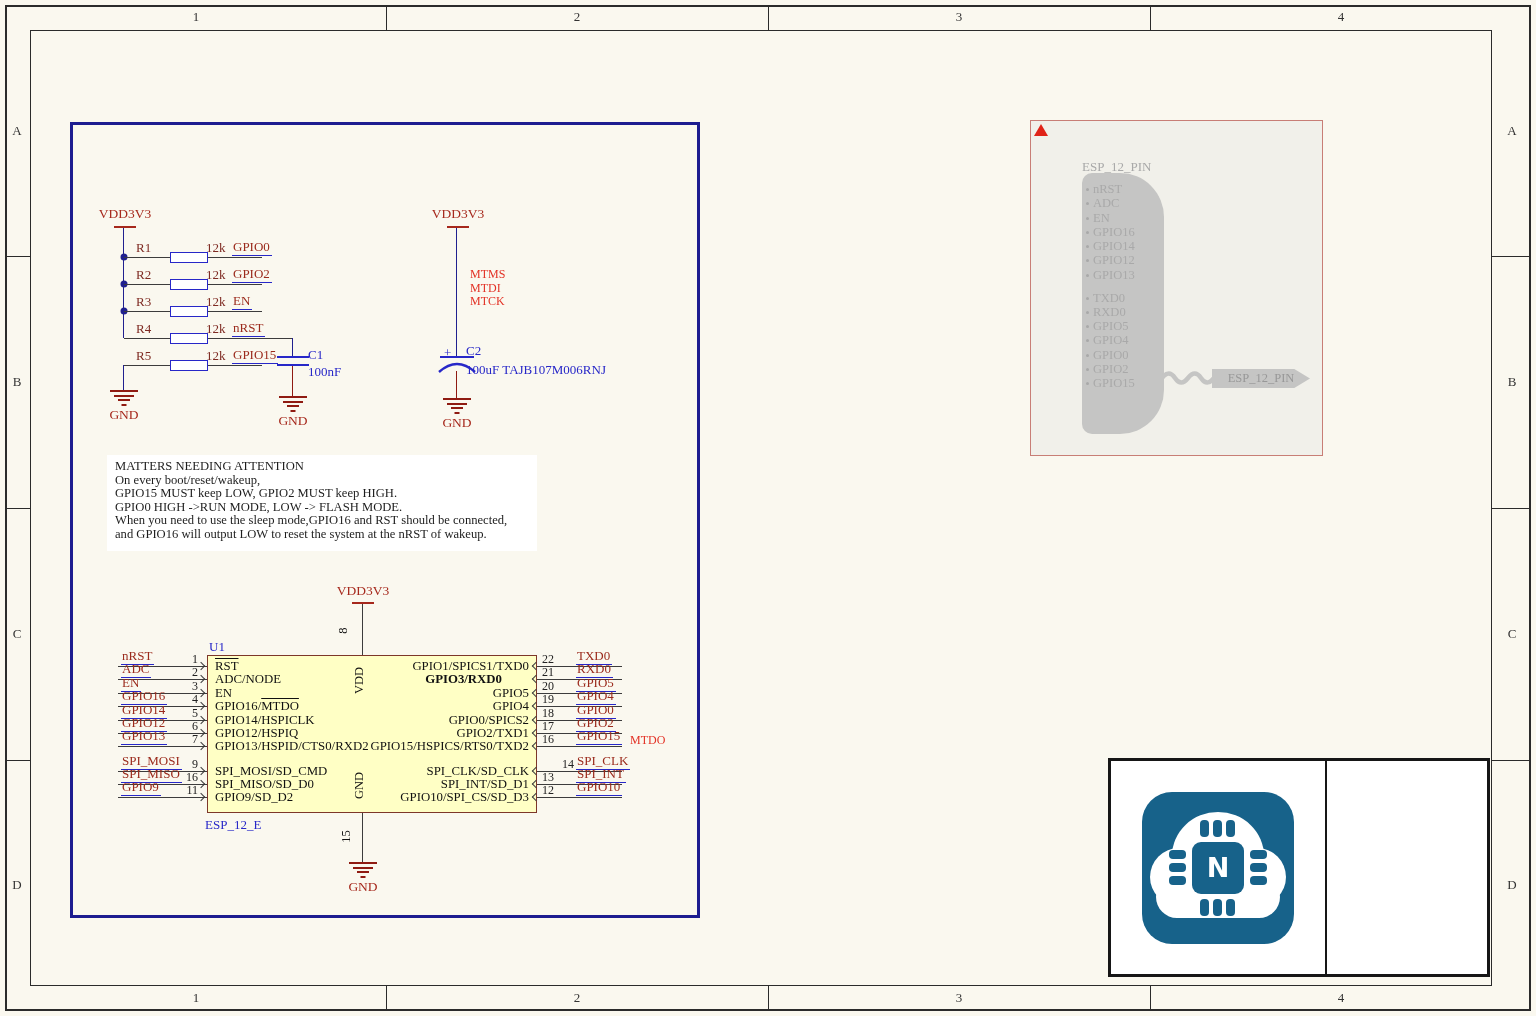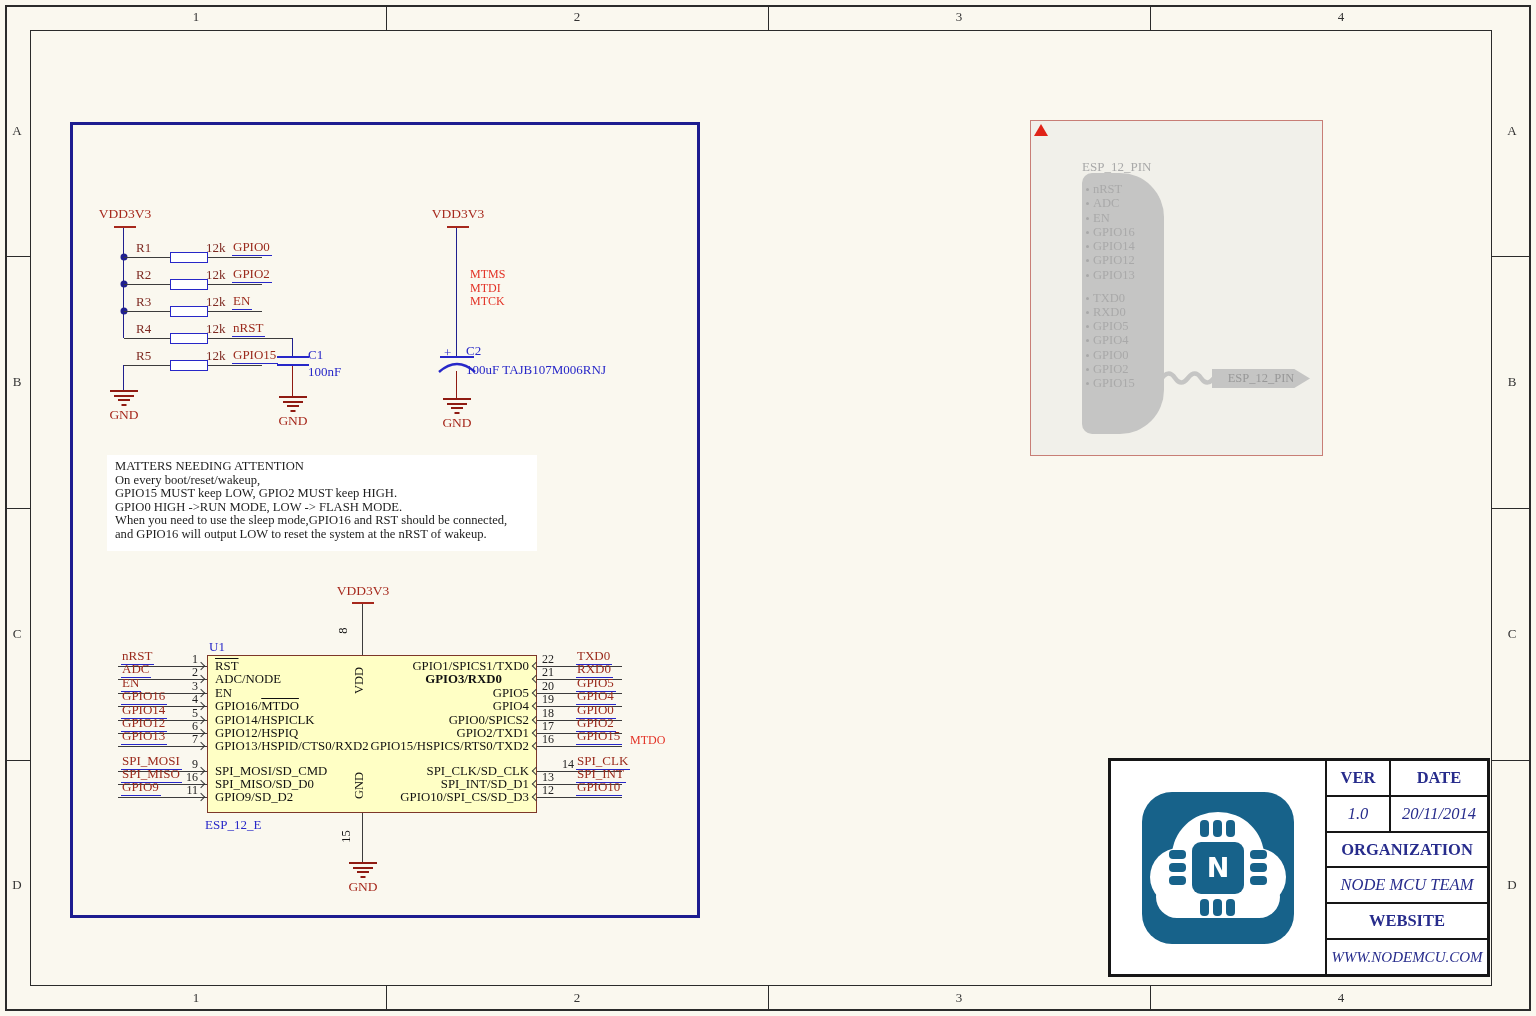--- a/index.html
+++ b/index.html
@@ -377,29 +377,15 @@
         <div class="pad" style="left:27px;top:71px;width:17px;height:9px;"></div>
         <div class="pad" style="left:27px;top:84px;width:17px;height:9px;"></div>
         <div class="pad" style="left:108px;top:58px;width:17px;height:9px;"></div>
         <div class="pad" style="left:108px;top:71px;width:17px;height:9px;"></div>
         <div class="pad" style="left:108px;top:84px;width:17px;height:9px;"></div>
         <div class="chip">
           <span>N</span>
         </div>
       </div>
     </div>
-    <div class="tb-right">
-      <div class="tb-row">
-        <div class="tb-cellv tb-b">VER</div>
-        <div class="tb-celld tb-b">DATE</div>
-      </div>
-      <div class="tb-row">
-        <div class="tb-cellv tb-i">1.0</div>
-        <div class="tb-celld tb-i">20/11/2014</div>
-      </div>
-      <div class="tb-row tb-b">ORGANIZATION</div>
-      <div class="tb-row tb-i">NODE MCU TEAM</div>
-      <div class="tb-row tb-b">WEBSITE</div>
-      <div class="tb-row tb-i" style="font-size:15px;">WWW.NODEMCU.COM</div>
-    </div>
   </div>
 
 </div>
 
 </body></html>

